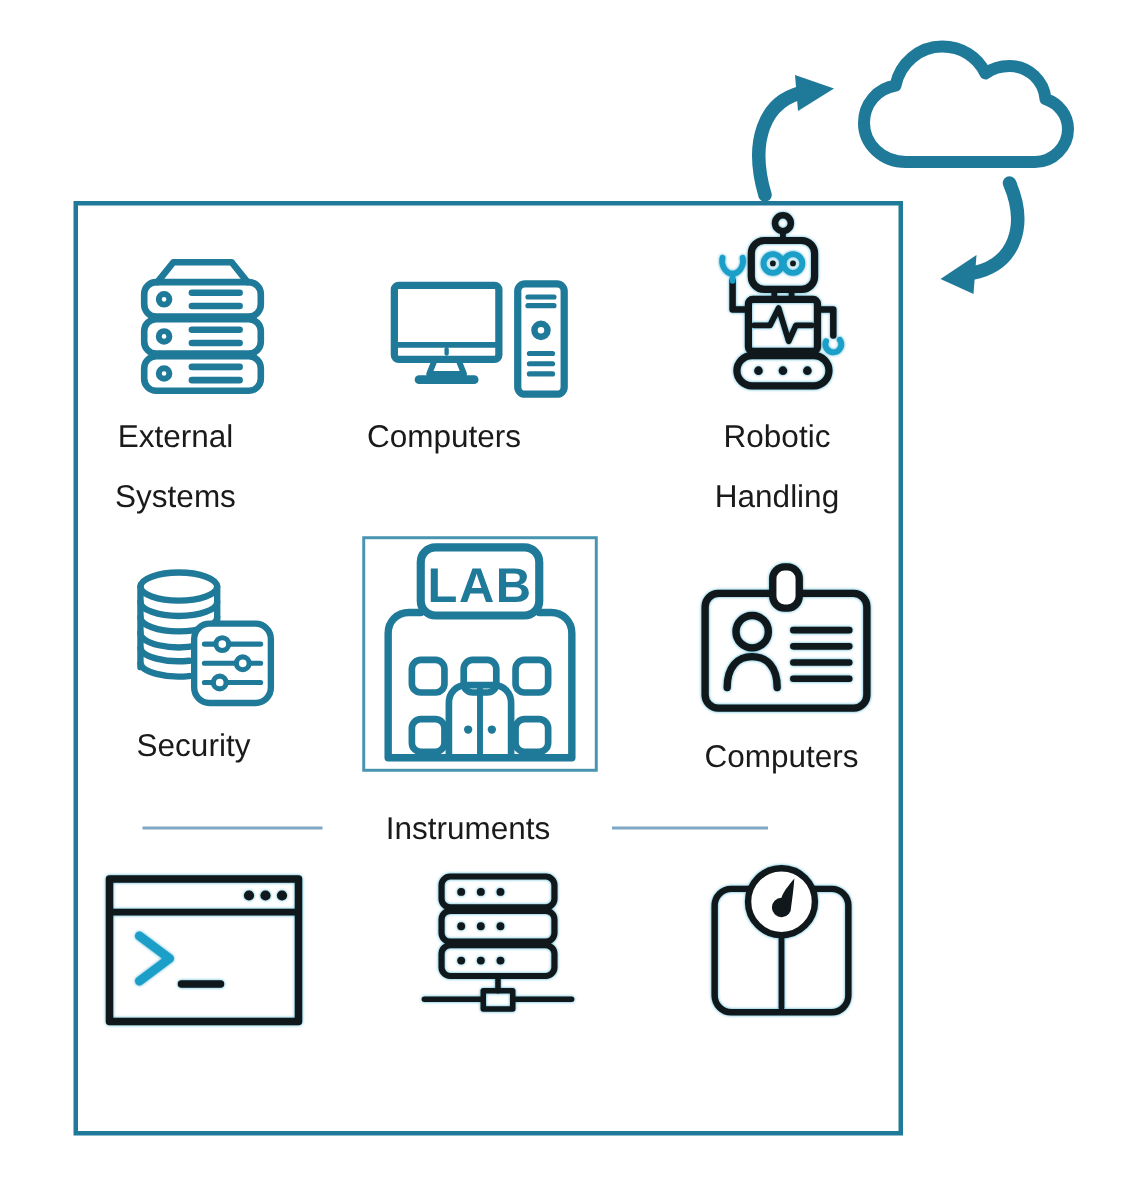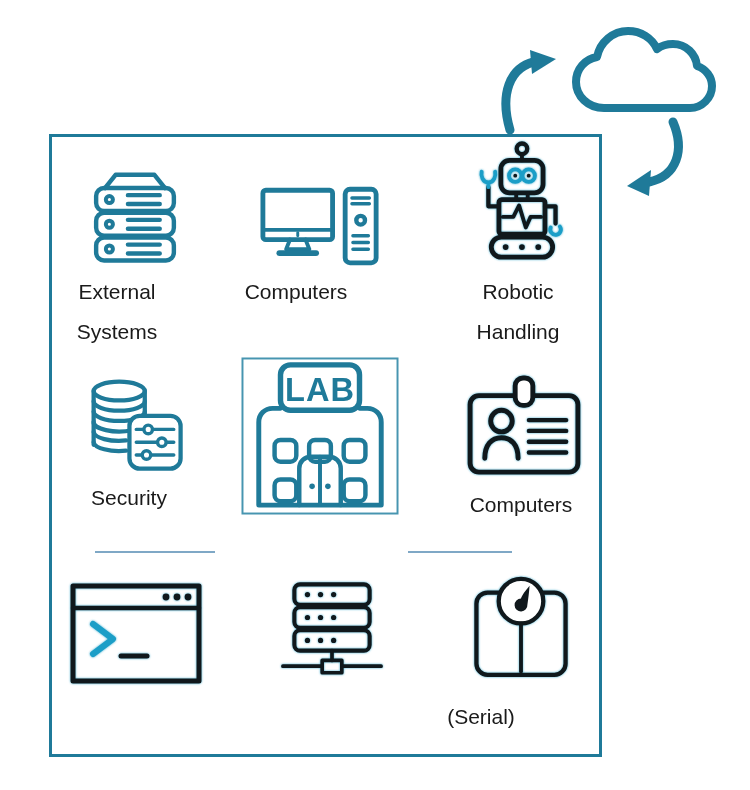--- a/index.html
+++ b/index.html
@@ -132,20 +132,21 @@
   <svg class="abs dark-icon" style="left:464px;top:376px;width:120px;height:100px" viewBox="0 0 122 102">
     <rect class="dk" stroke-width="5" x="6" y="20" width="110" height="78" rx="9"></rect>
     <rect class="dk wf" stroke-width="5" x="52" y="2" width="18" height="28" rx="8"></rect>
     <circle class="dk" stroke-width="5" cx="38" cy="46" r="11"></circle>
     <path class="dk" stroke-width="5" d="M21 84 C21 70 28 63 38 63 C48 63 55 70 55 84"></path>
     <path class="dk" stroke-width="4.5" d="M66 45 H104 M66 56 H104 M66 67 H104 M66 78 H104"></path>
   </svg>
   <div class="lbl" style="left:521px;top:485px;width:200px">Computers</div>
 
   <div class="dline" style="left:95px;top:551px;width:120px"></div>
+  <div class="lbl" style="left:312px;top:533px;width:220px">Instruments</div>
   <div class="dline" style="left:408px;top:551px;width:104px"></div>
 
   <svg class="abs dark-icon" style="left:70px;top:583px;width:132px;height:101px" viewBox="0 0 132 101">
     <rect class="dk" stroke-width="5" x="3" y="3" width="126" height="95"></rect>
     <path class="dk" stroke-width="4.5" d="M3 25 H129"></path>
     <circle class="df" cx="96" cy="14" r="3.4"></circle>
     <circle class="df" cx="107" cy="14" r="3.4"></circle>
     <circle class="df" cx="118" cy="14" r="3.4"></circle>
     <path class="ac" stroke-width="6" d="M23 41 L43 56 L23 71"></path>
     <path class="dk" stroke-width="5" d="M51 73 H77"></path>
@@ -168,15 +169,14 @@
     <rect class="dk" stroke-width="4.5" x="54" y="97" width="24" height="15"></rect>
     <path class="dk" stroke-width="4.5" d="M6 104 H54 M78 104 H126"></path>
   </svg>
 
   <svg class="abs dark-icon" style="left:471px;top:572px;width:100px;height:108px" viewBox="0 0 116 126">
     <rect class="dk" stroke-width="5" x="6" y="24" width="104" height="96" rx="13"></rect>
     <circle class="dk wf" stroke-width="5" cx="58" cy="34" r="26"></circle>
     <path class="df" d="M68 16 C63 22 59 27 58 31 A7.5 7.5 0 1 0 65.5 38 C66.5 31 67.5 23 68 16 Z"></path>
     <path class="dk" stroke-width="4.5" d="M58 60 V116"></path>
   </svg>
-  <div class="lbl" style="left:481px;top:697px;width:180px">(Serial)</div>
 
 </div>
 
 </body></html>

